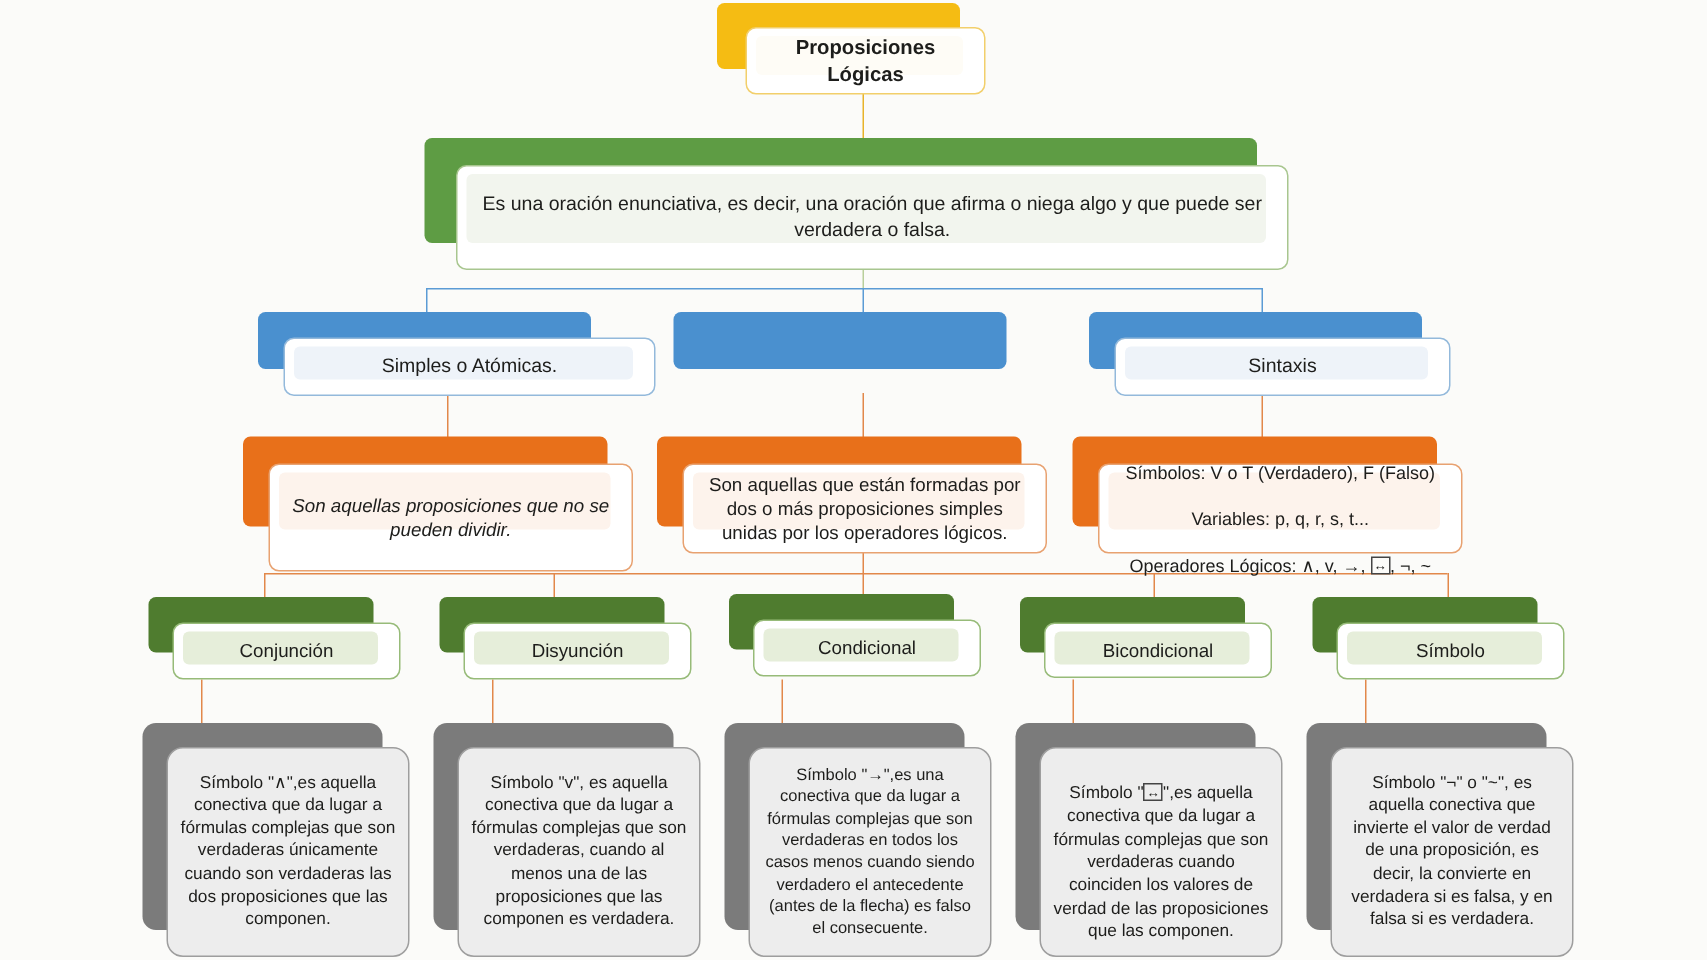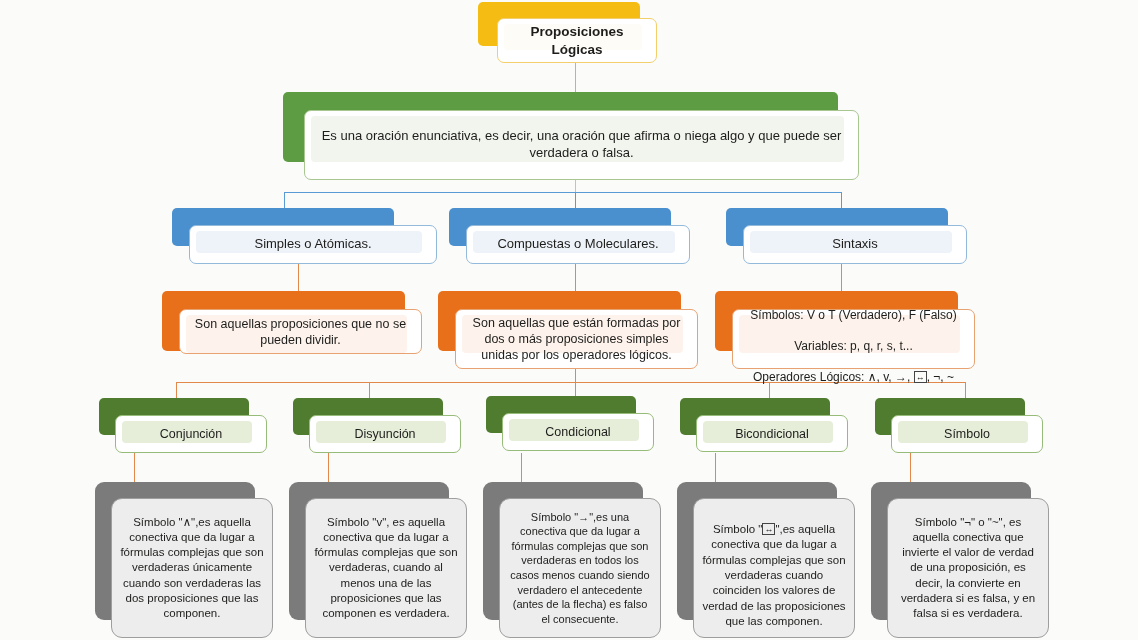--- a/index.html
+++ b/index.html
@@ -150,37 +150,33 @@
   <div class="node lvl-blue" style="left:172px;top:208px;width:240px;height:56px;">
     <div class="back" style="width:222px;height:38px;"></div>
     <div class="front" style="left:17px;top:17px;width:248px;height:39px;">
       <div class="inner" style="height:22px;"></div>
       <div class="txt">Simples o Atómicas.</div>
     </div>
   </div>
 
   <div class="node lvl-blue" style="left:449px;top:208px;width:240px;height:56px;">
     <div class="back" style="width:222px;height:38px;"></div>
-    <div class="front" style="left:17px;top:17px;width:224px;height:39px;">
-      <div class="inner" style="height:22px;"></div>
-      <div class="txt">Compuestas o Moleculares.</div>
-    </div>
   </div>
 
   <div class="node lvl-blue" style="left:726px;top:208px;width:240px;height:56px;">
     <div class="back" style="width:222px;height:38px;"></div>
     <div class="front" style="left:17px;top:17px;width:224px;height:39px;">
       <div class="inner" style="height:22px;"></div>
       <div class="txt">Sintaxis</div>
     </div>
   </div>
 
   <div class="node lvl-orange" style="left:162px;top:291px;width:260px;height:78px;">
     <div class="back" style="width:243px;height:60px;"></div>
-    <div class="front" style="left:17px;top:18px;width:243px;height:45px;">
+    <div class="front" style="left:17px;top:18px;width:243px;height:72px;font-style:italic;">
       <div class="inner" style="height:38px;"></div>
       <div class="txt">Son aquellas proposiciones que no se pueden dividir.</div>
     </div>
   </div>
 
   <div class="node lvl-orange" style="left:715px;top:291px;width:260px;height:78px;">
     <div class="back" style="width:243px;height:60px;"></div>
     <div class="front" style="left:17px;top:18px;width:243px;height:60px;">
       <div class="inner" style="height:38px;"></div>
       <div class="txt" style="font-size:12px;">

